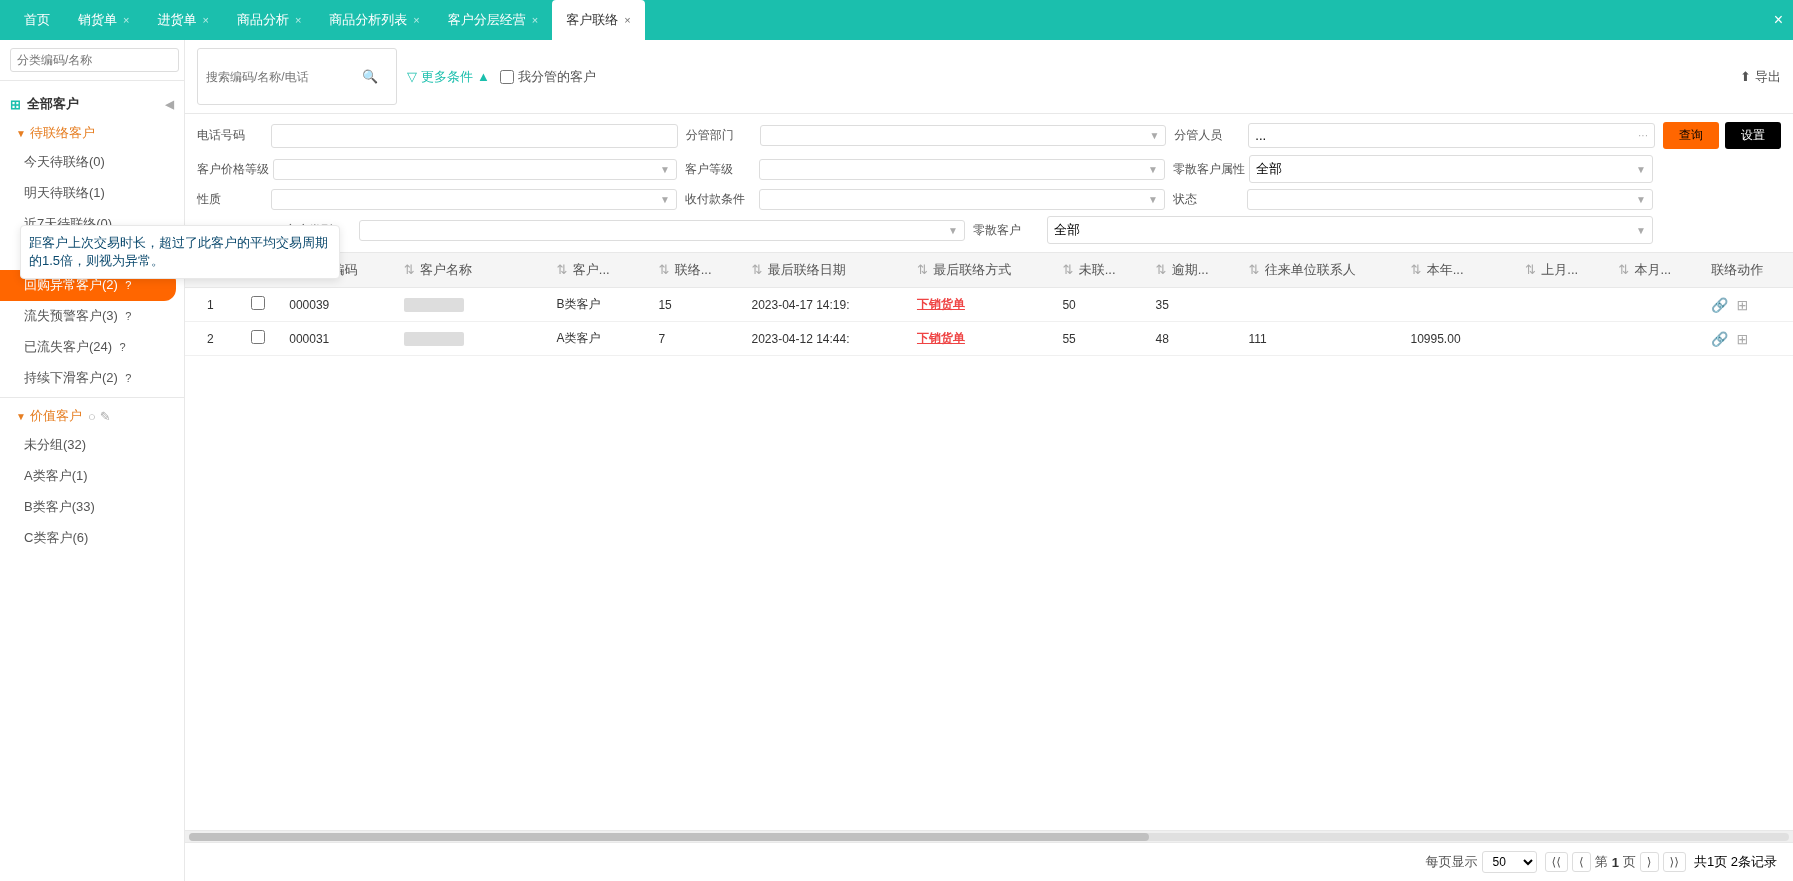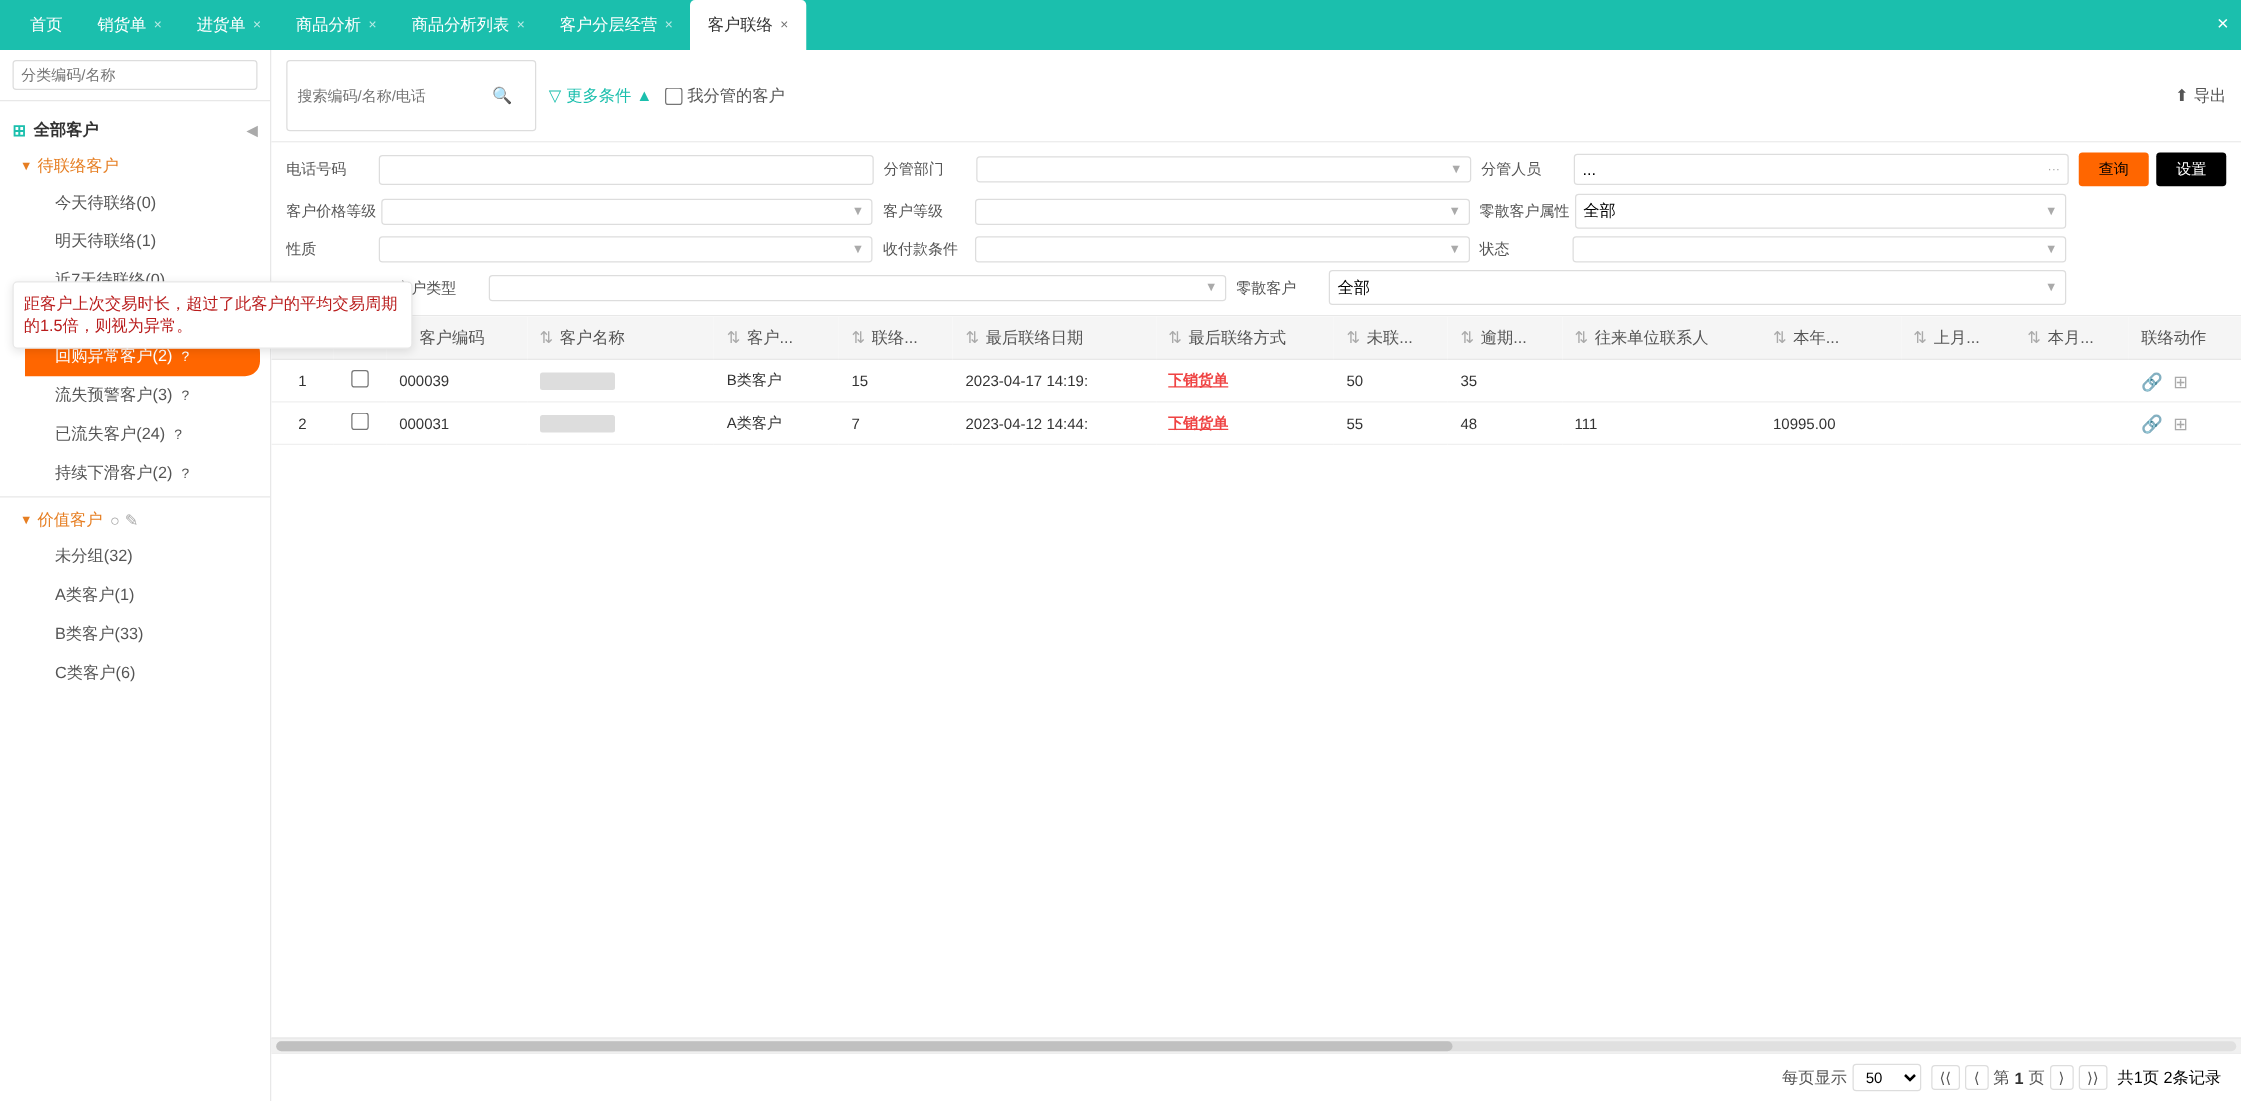--- a/index.html
+++ b/index.html
@@ -24,21 +24,21 @@
     .top-nav .window-close {
       position: absolute; right: 10px; top: 50%; transform: translateY(-50%);
       color: white; cursor: pointer; font-size: 16px;
     }
 
     
     .main-layout { display: flex; height: calc(881px - 40px); }
 
     
     .left-sidebar {
-      width: 217px; background: white; border-right: 1px solid #e8e8e8;
+      width: 185px; background: white; border-right: 1px solid #e8e8e8;
       display: flex; flex-direction: column; overflow: hidden; flex-shrink: 0;
     }
     .sidebar-search {
       display: flex; align-items: center; padding: 8px 10px;
       border-bottom: 1px solid #e8e8e8; gap: 6px;
     }
     .sidebar-search input {
       flex: 1; border: 1px solid #ddd; border-radius: 3px;
       padding: 4px 6px; font-size: 12px; outline: none;
     }
@@ -52,21 +52,21 @@
     .sidebar-section-header .collapse-icon { margin-left: auto; color: #aaa; font-size: 11px; }
 
     .sidebar-group-label {
       display: flex; align-items: center; padding: 5px 10px 5px 16px;
       color: #e67e22; font-size: 13px; cursor: pointer;
     }
     .sidebar-group-label .triangle { margin-right: 4px; font-size: 10px; }
 
     .sidebar-item {
       padding: 5px 10px 5px 24px; color: #555; cursor: pointer;
-      font-size: 12px; line-height: 1.6; margin-left: 20px;
+      font-size: 12px; line-height: 1.6;
     }
     .sidebar-item.active-orange {
       background: #ff6600; color: white; border-radius: 0 12px 12px 0;
       margin-right: 8px;
     }
 
     .sidebar-divider { height: 1px; background: #e8e8e8; margin: 4px 0; }
 
     
     .right-content { flex: 1; display: flex; flex-direction: column; overflow: hidden; }
@@ -183,24 +183,24 @@
       flex: 1; height: 8px; background: #e0e0e0; border-radius: 4px;
       position: relative;
     }
     .scrollbar-thumb {
       position: absolute; left: 0; top: 0;
       width: 60%; height: 8px; background: #c0c0c0; border-radius: 4px;
     }
 
     
     .tooltip-box {
-      position: absolute; left: 10px; top: 225px;
+      position: absolute; left: 20px; top: 225px;
       background: white; border: 1px solid #e8e8e8;
       padding: 8px 8px; border-radius: 4px; font-size: 12px;
-      color: #b91c1c; max-width: 320px; z-index: 100;
+      color: #0c4a6e; max-width: 320px; z-index: 100;
       box-shadow: 0 2px 8px rgba(0,0,0,0.1);
     }
 
     
     .cb { width: 14px; height: 14px; cursor: pointer; }
 
     .col-num { width: 40px; text-align: center; }
     .col-cb { width: 30px; text-align: center; }
     .col-code { width: 90px; }
     .col-name { width: 120px; }

